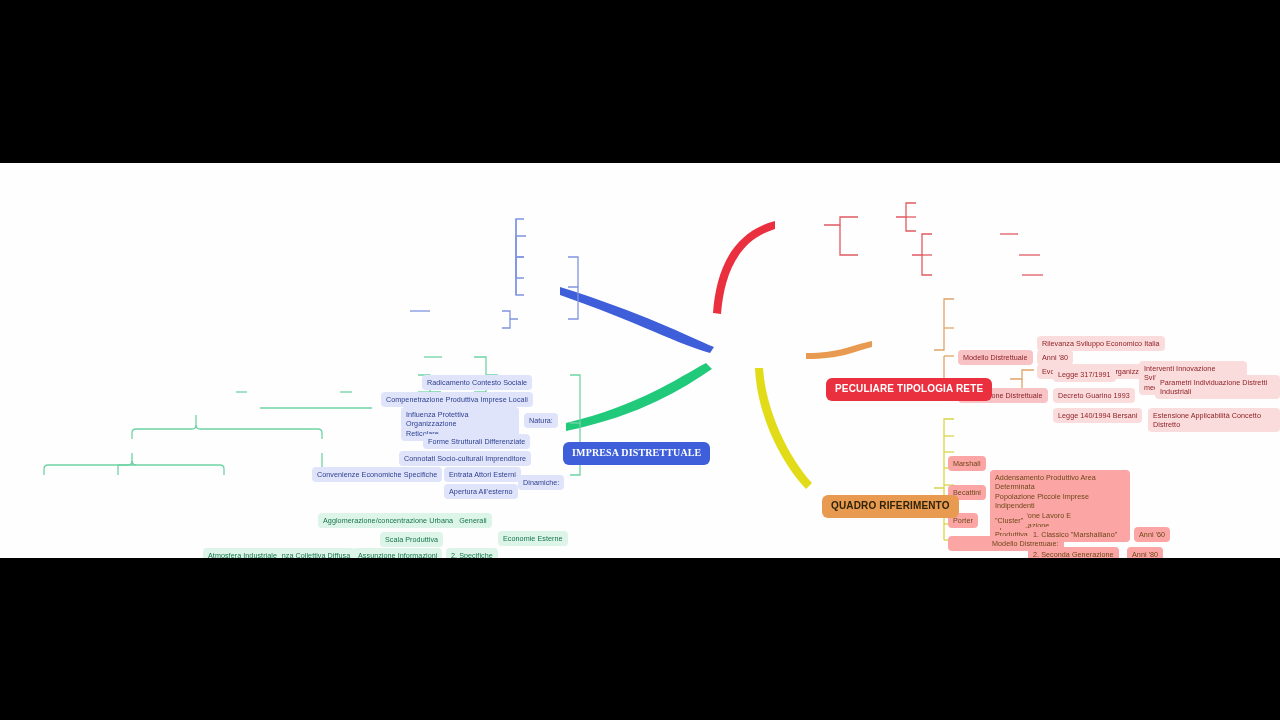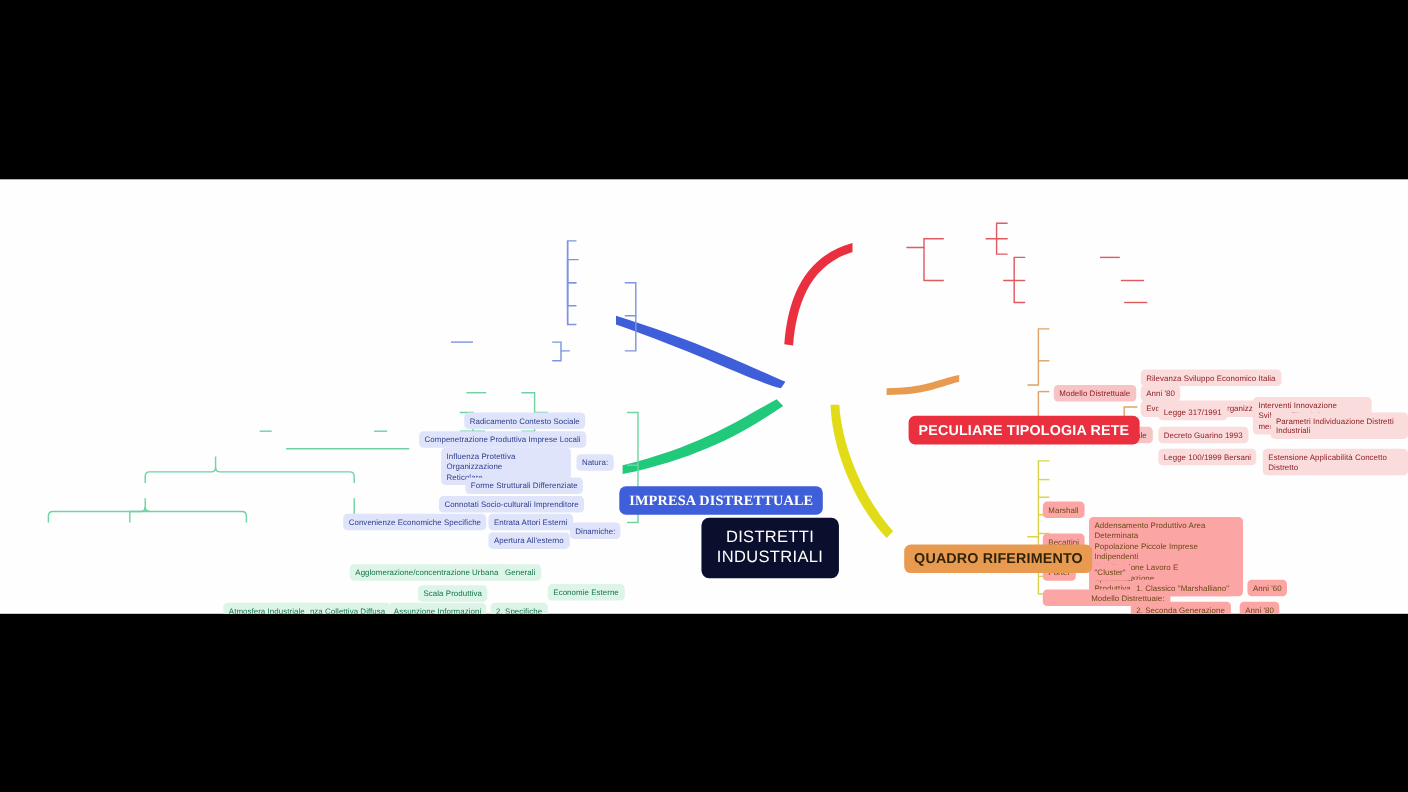--- a/index.html
+++ b/index.html
@@ -10,21 +10,21 @@
 
   .node{position:absolute;box-sizing:border-box;}
 
   .central{
     background:#0b0f2e;color:#ffffff;border-radius:7px;
     padding:9px 14px;font-size:15px;line-height:1.22;letter-spacing:.3px;
     text-align:center;white-space:pre-line;z-index:8;
   }
 
   .branch{
-    border-radius:6px;padding:5px 9px;font-size:13px;font-weight:bold;
+    border-radius:6px;padding:5px 9px;font-size:10px;font-weight:bold;
     letter-spacing:.15px;line-height:1.25;z-index:7;white-space:pre-line;
   }
   .branch.red{background:#ea2f3e;color:#fff;}
   .branch.orange{background:#e89b50;color:#2f2307;}
   .branch.blue{background:#3e5fd9;color:#fff;font-family:Liberation Serif, serif;}
 
   .leaf{
     border-radius:4px;padding:2.5px 5px;font-size:7.2px;line-height:1.34;
     z-index:6;white-space:pre-line;letter-spacing:.05px;
   }
@@ -118,37 +118,35 @@
         <path d="M196 252 L 196 262 Q 196 266 192 266 L 136 266 Q 132 266 132 270 L 132 276"></path>
         <path d="M196 262 Q 196 266 200 266 L 318 266 Q 322 266 322 270 L 322 276"></path>
         <path d="M132 290 L 132 298 Q 132 302 128 302 L 48 302 Q 44 302 44 306 L 44 312"></path>
         <path d="M132 298 Q 132 302 136 302 L 118 302"></path>
         <path d="M118 302 L 118 312"></path>
         <path d="M132 298 Q 132 302 136 302 L 220 302 Q 224 302 224 306 L 224 312"></path>
         <path d="M322 290 L 322 302 L 322 312"></path>
       </g>
     </svg>
 
-    <div class="node central" style="left:700px;top:335px;transform:translate(-50%,-50%);">DISTRETTI
-INDUSTRIALI</div>
 
     <div class="node branch red" style="left:826px;top:215px;">PECULIARE TIPOLOGIA RETE</div>
 
     <div class="node leaf red-mid" style="left:958px;top:187px;">Modello Distrettuale</div>
     <div class="node leaf red" style="left:1037px;top:173px;">Rilevanza Sviluppo Economico Italia</div>
     <div class="node leaf red" style="left:1037px;top:187px;">Anni '80</div>
     <div class="node leaf red" style="left:1037px;top:201px;">Evoluzione Struttura Organizzativa</div>
 
     <div class="node leaf red-mid" style="left:958px;top:225px;">Legislazione Distrettuale</div>
     <div class="node leaf red" style="left:1053px;top:204px;">Legge 317/1991</div>
     <div class="node leaf red" style="left:1139px;top:198px;max-width:108px;">Interventi Innovazione Sviluppo Piccole/
 medie Imprese</div>
     <div class="node leaf red" style="left:1053px;top:225px;">Decreto Guarino 1993</div>
     <div class="node leaf red" style="left:1155px;top:212px;">Parametri Individuazione Distretti Industriali</div>
-    <div class="node leaf red" style="left:1053px;top:245px;">Legge 100/1999 Bersani</div>
+    <div class="node leaf red" style="left:1053px;top:245px;">Legge 140/1994 Bersani</div>
     <div class="node leaf red" style="left:1148px;top:245px;">Estensione Applicabilità Concetto Distretto</div>
 
     <div class="node branch orange" style="left:822px;top:332px;">QUADRO RIFERIMENTO</div>
 
     <div class="node leaf orange" style="left:948px;top:293px;">Marshall</div>
     <div class="node leaf orange" style="left:948px;top:322px;">Becattini</div>
     <div class="node leaf orange" style="left:990px;top:307px;max-width:140px;">Addensamento Produttivo Area Determinata
 Popolazione Piccole Imprese Indipendenti
 Con Divisione Lavoro E Specializzazione
 Produttiva</div>

